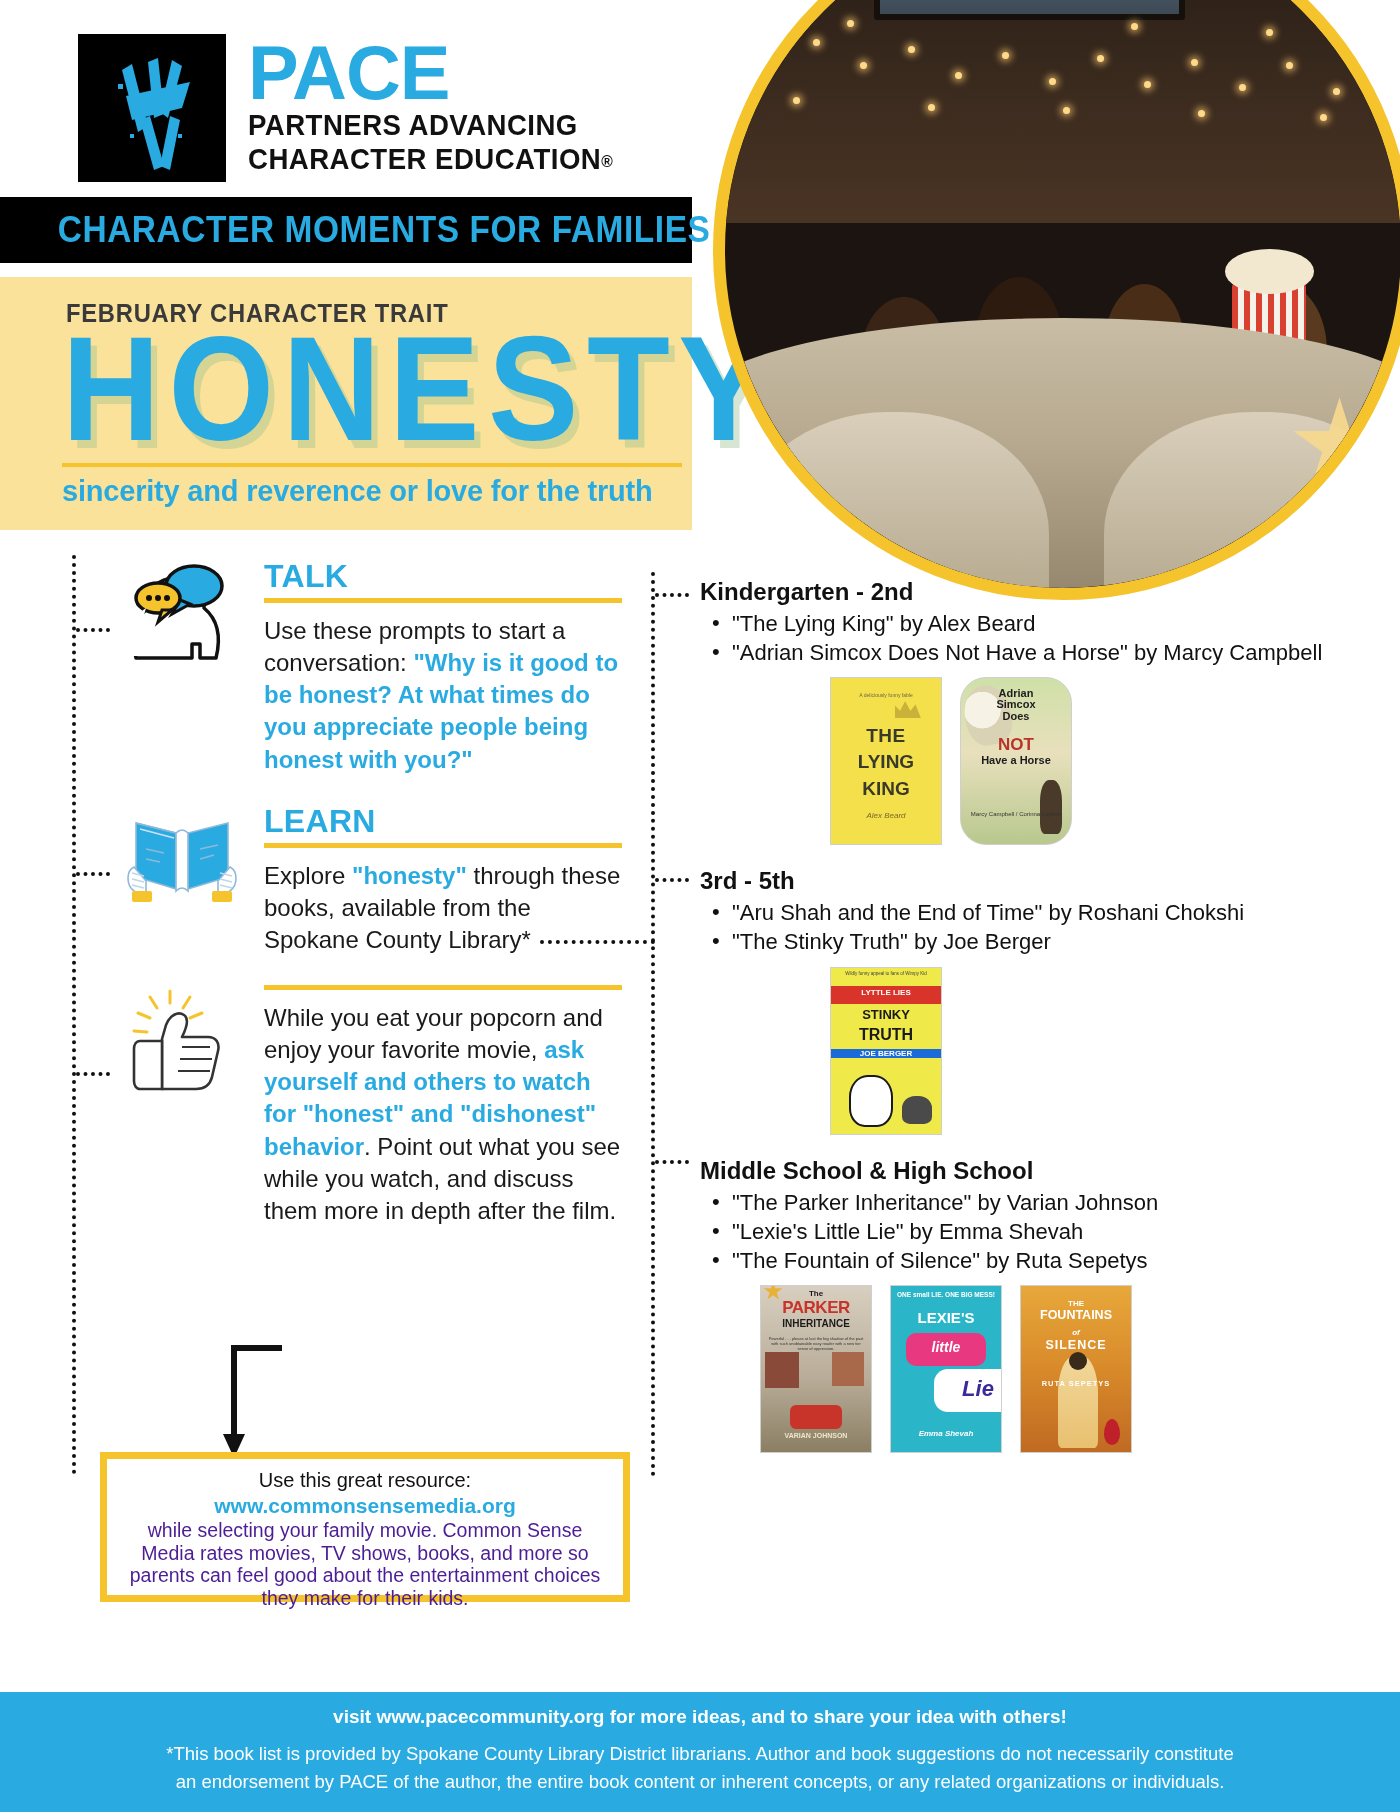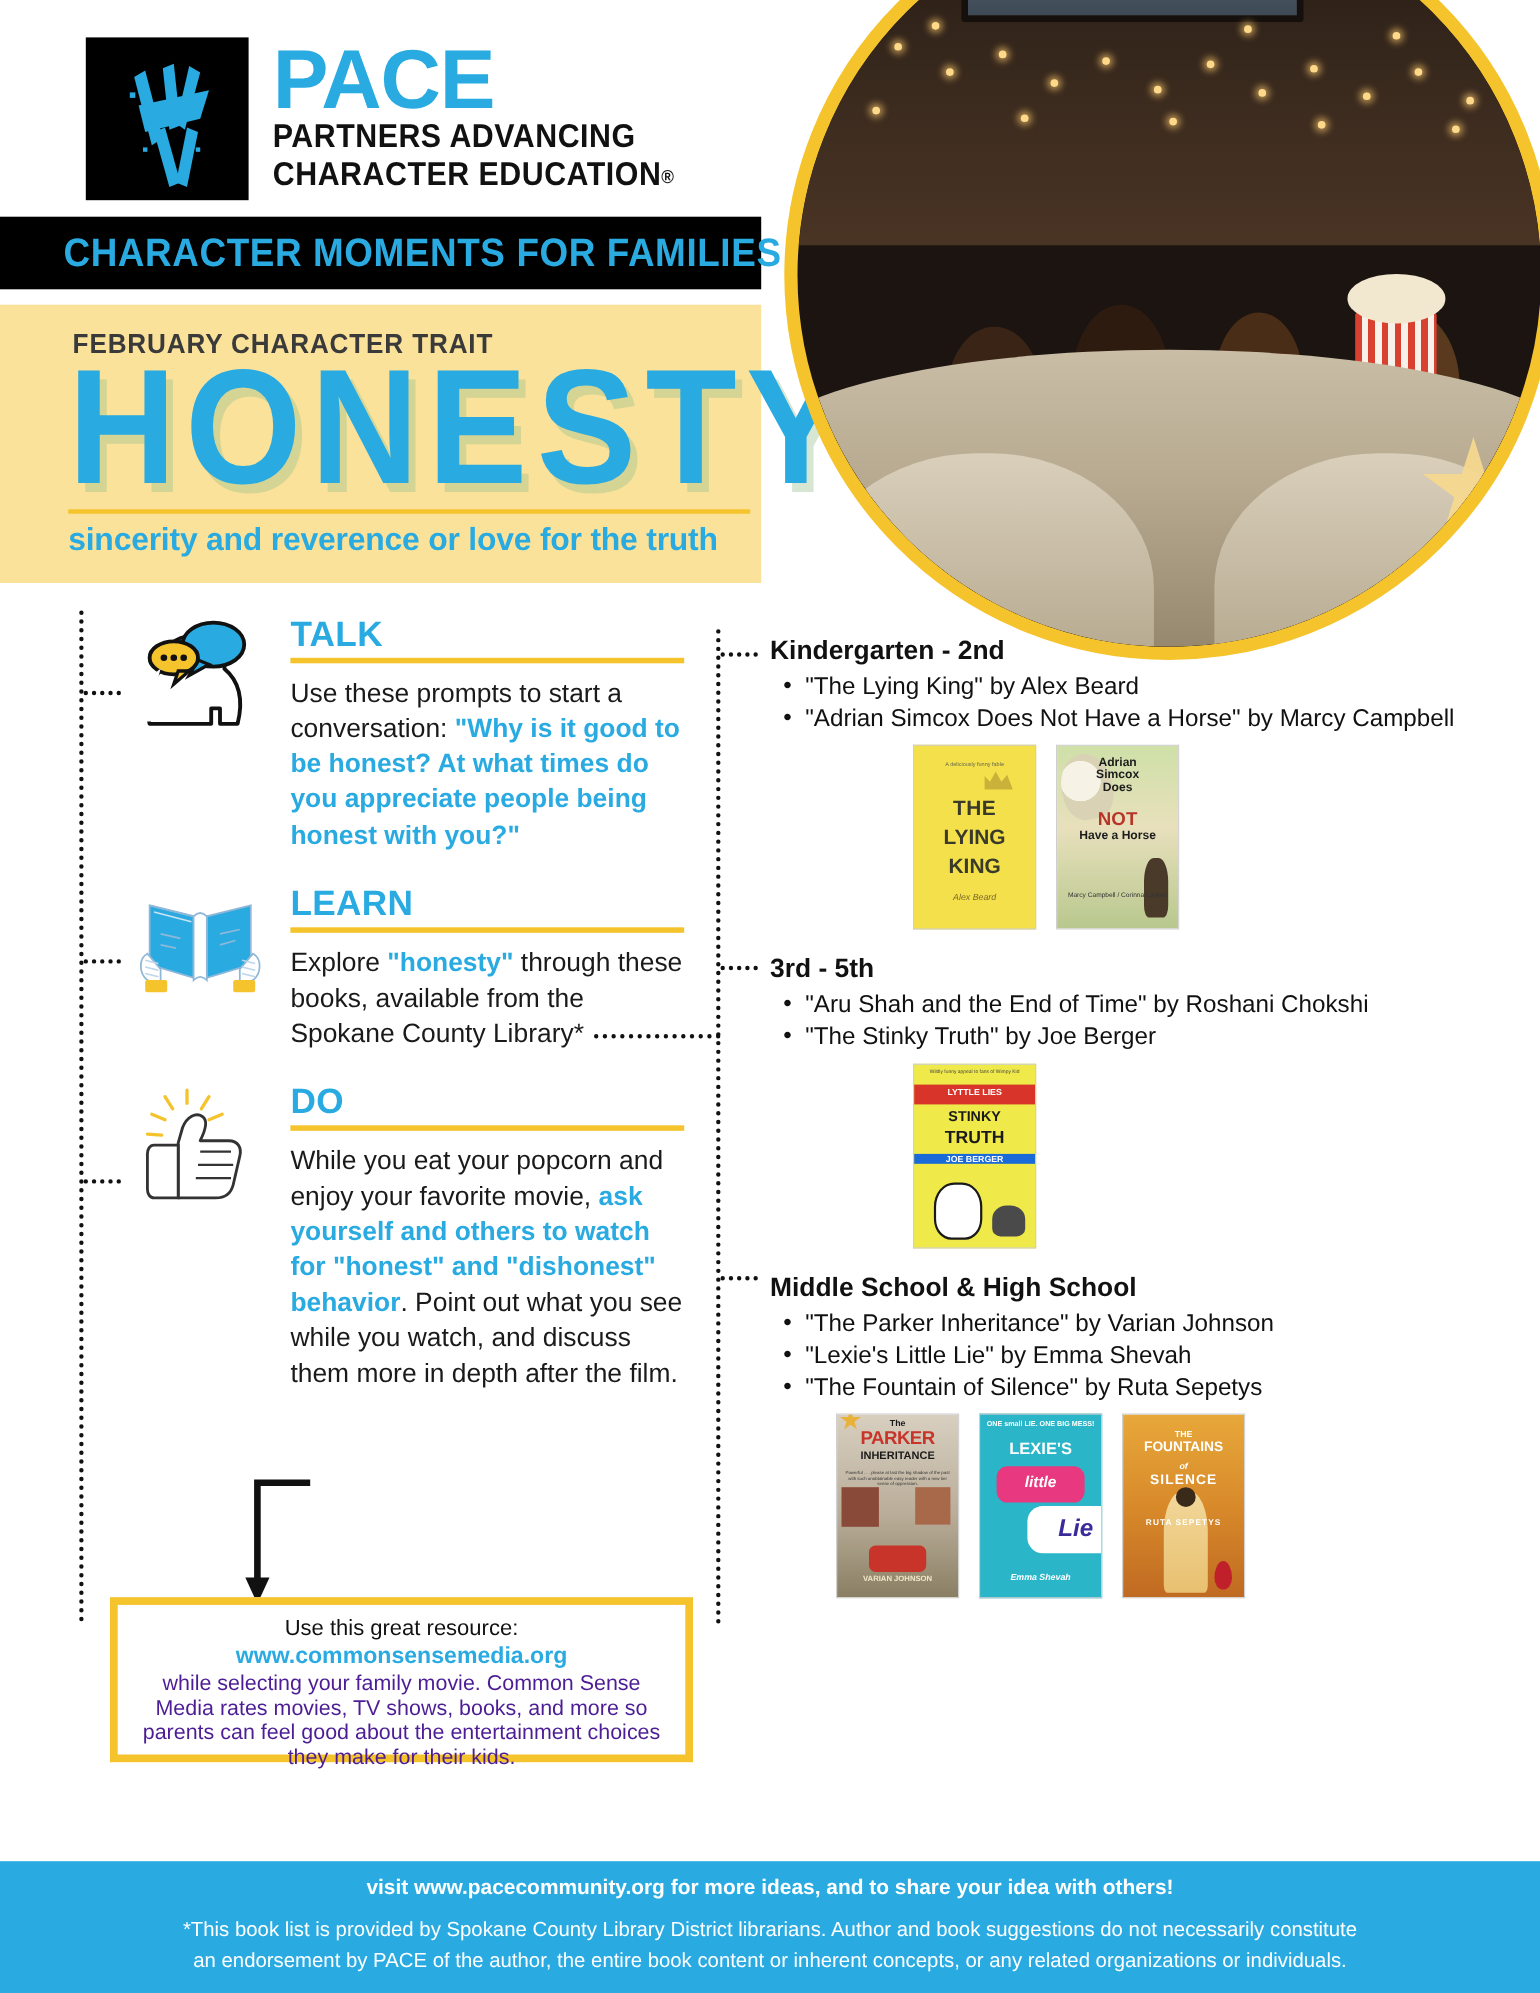--- a/index.html
+++ b/index.html
@@ -185,21 +185,21 @@
 
   .cv-lying { background:#F4E04A; }
   .cv-lying .l1 { top:28%; font-size:19px; color:#3a3a2a; letter-spacing:0.5px; }
   .cv-lying .l2 { top:44%; font-size:19px; color:#3a3a2a; }
   .cv-lying .l3 { top:60%; font-size:19px; color:#3a3a2a; }
   .cv-lying .tiny { top:8%; font-size:5px; color:#6a6a4a; font-weight:normal; }
   .cv-lying .auth { top:80%; font-size:8px; color:#7a6a2a; font-style:italic; font-weight:normal;}
   .cv-lying .crown { position:absolute; left:58%; top:13%; width:26px; height:18px;
       background:#c9b13a; clip-path:polygon(0 100%,0 30%,20% 60%,40% 8%,60% 60%,80% 25%,100% 100%); }
 
-  .cv-adrian { background:linear-gradient(180deg,#cfe0a8 0%,#e8e0bc 45%,#b8c88e 100%); }
+  .cv-adrian { background:linear-gradient(180deg,#cfe0a8 0%,#e8e0bc 45%,#b8c88e 100%);border-radius:26px; }
   .cv-adrian .hdr { top:6%; font-size:11px; color:#1c1c1c; line-height:1.02; }
   .cv-adrian .not { top:34%; font-size:17px; color:#b8342a; }
   .cv-adrian .have { top:46%; font-size:11px; color:#1c1c1c; line-height:1.05; }
   .cv-adrian .auth { top:80%; font-size:6px; color:#333; font-weight:normal; }
   .cv-adrian .bird { position:absolute; left:4%; top:4%; width:46px; height:60px;
       background:radial-gradient(circle at 40% 40%,#f6f3e6 0 40%,#d9d2b4 41% 100%);
       border-radius:50% 50% 40% 40%; transform:rotate(-12deg); }
   .cv-adrian .fig { position:absolute; right:8%; bottom:6%; width:22px; height:54px;
       background:#4a3a2a; border-radius:40% 40% 20% 20%; }
 
@@ -438,21 +438,20 @@
           </g>
           <path d="M40 40 C44 30 52 26 58 30 C64 34 60 44 56 52 L82 52 C90 52 94 58 92 66 L86 92 C84 100 78 104 70 104 L36 104 L36 54 Z" fill="#fff" stroke="#333" stroke-width="2.6" stroke-linejoin="round"></path>
           <path d="M14 56 L36 56 L36 104 L14 104 C10 104 8 100 8 96 L8 64 C8 60 10 56 14 56 Z" fill="#fff" stroke="#333" stroke-width="2.6"></path>
           <path d="M56 62 L84 62" stroke="#333" stroke-width="2" fill="none"></path>
           <path d="M54 74 L86 74" stroke="#333" stroke-width="2" fill="none"></path>
           <path d="M52 86 L84 86" stroke="#333" stroke-width="2" fill="none"></path>
         </svg>
       </div>
     </div>
     <div class="sec-body">
-      <div class="sec-head">DO</div>
       <div class="sec-rule"></div>
       <div class="sec-text"><span>While you eat your popcorn and enjoy your favorite movie, </span><span class="hl">ask yourself and others to watch for "honest" and "dishonest" behavior</span><span>. Point out what you see while you watch, and discuss them more in depth after the film.</span></div>
     </div>
   </div>
 
   <div class="arrow-bracket">
     <svg viewBox="0 0 64 120" width="64" height="120" aria-hidden="true">
       <path d="M60 6 L12 6 L12 96" stroke="#111" stroke-width="6" fill="none"></path>
       <path d="M12 116 L1 92 L23 92 Z" fill="#111"></path>
     </svg>

